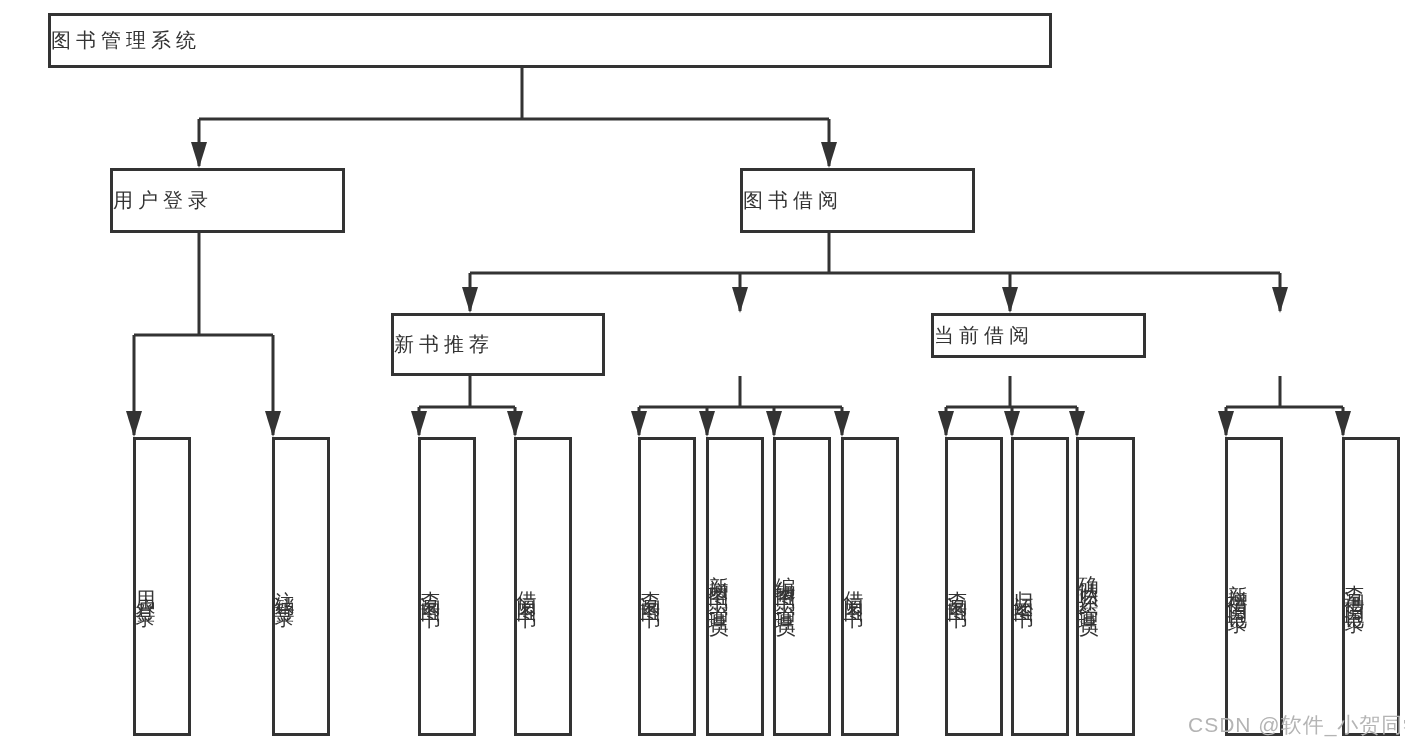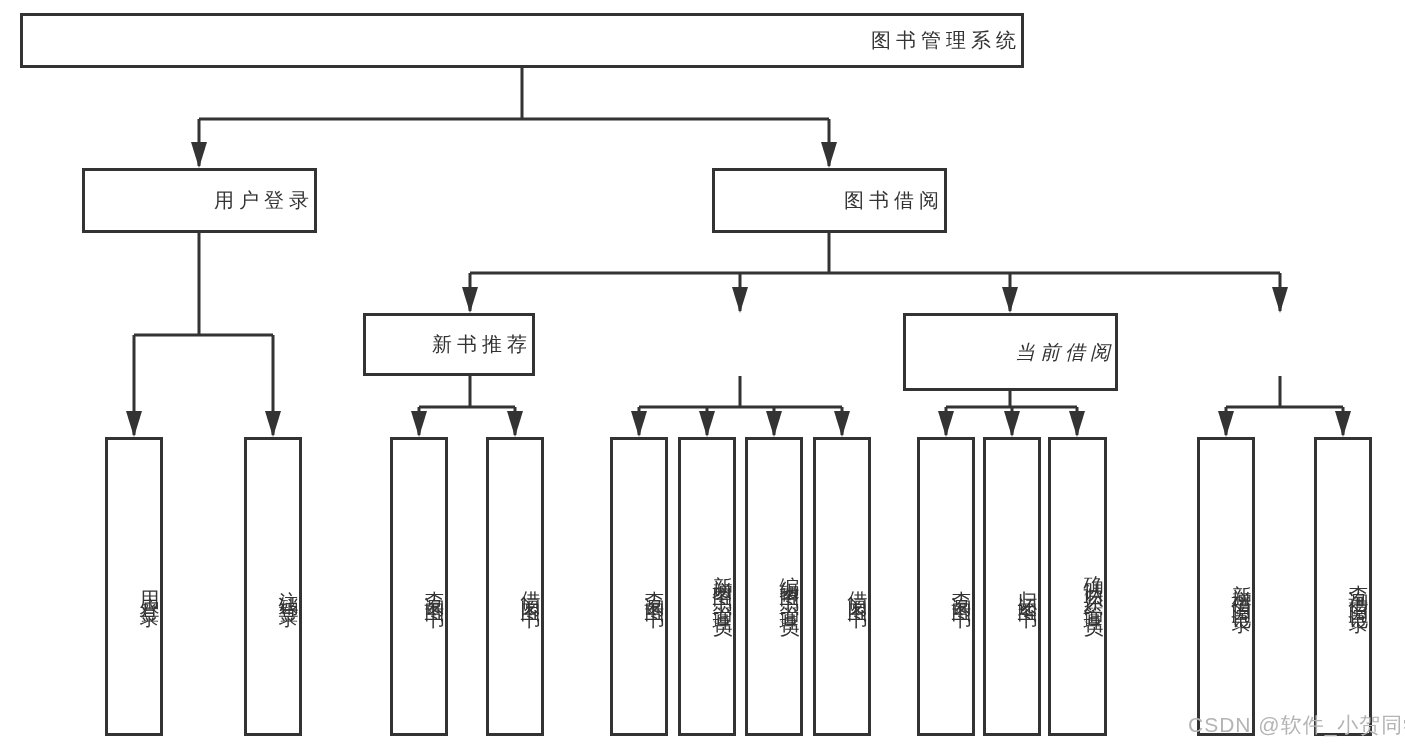--- a/index.html
+++ b/index.html
@@ -18,21 +18,21 @@
     overflow:hidden;
   }
   .connectors{position:absolute;left:0;top:0;width:1405px;height:747px;}
   .connectors path{fill:none;stroke:var(--line);stroke-width:3;}
   .connectors polygon{fill:var(--line);stroke:none;}
   .node{
     position:absolute;
     background:var(--box-bg);
     border:3px solid var(--line);
     box-sizing:border-box;
-    display:flex;align-items:center;justify-content:flex-end;
+    display:flex;align-items:center;justify-content:flex-start;margin-left:28px;
   }
   .hbox{font-size:20px;letter-spacing:5px;white-space:nowrap;}
   .vbox .vtext{
     writing-mode:vertical-rl;
     text-orientation:mixed;
     font-size:20px;
     letter-spacing:6px;
     line-height:1;
     white-space:nowrap;
   }
@@ -85,24 +85,24 @@
     <span>图书管理系统</span>
   </div>
 
   <div class="node hbox" style="left:82px;top:168px;width:235px;height:65px;">
     <span>用户登录</span>
   </div>
   <div class="node hbox" style="left:712px;top:168px;width:235px;height:65px;">
     <span>图书借阅</span>
   </div>
 
-  <div class="node hbox" style="left:363px;top:313px;width:172px;height:63px;">
+  <div class="node hbox" style="left:363px;top:313px;width:214px;height:63px;">
     <span>新书推荐</span>
   </div>
-  <div class="node hbox" style="left:903px;top:313px;width:215px;height:78px;font-style:italic;">
+  <div class="node hbox" style="left:903px;top:313px;width:215px;height:45px;">
     <span>当前借阅</span>
   </div>
 
   <div class="node vbox" style="left:105px;top:437px;width:58px;height:299px;">
     <span class="vtext">用户登录</span>
   </div>
   <div class="node vbox" style="left:244px;top:437px;width:58px;height:299px;">
     <span class="vtext">注销登录</span>
   </div>
 

